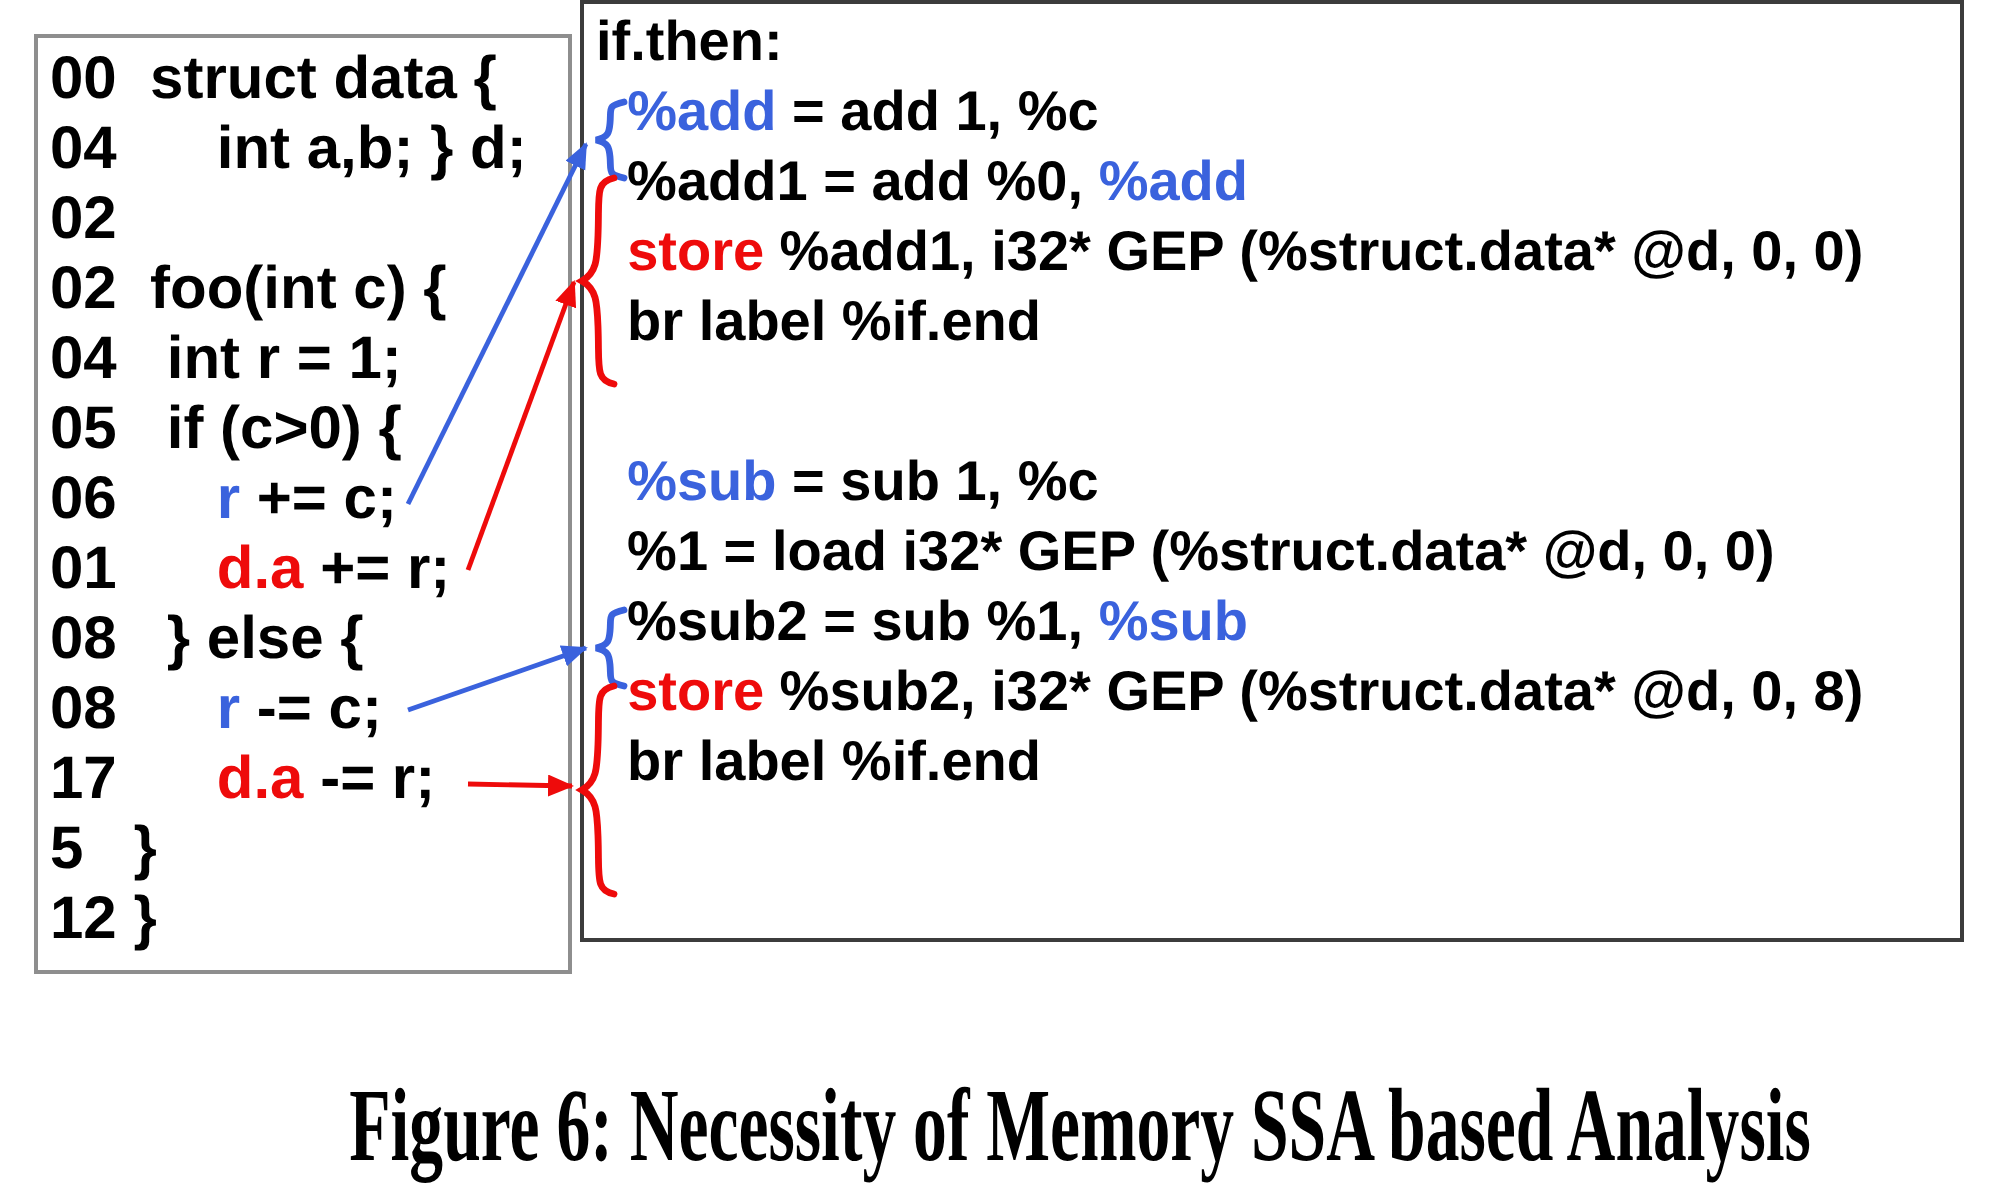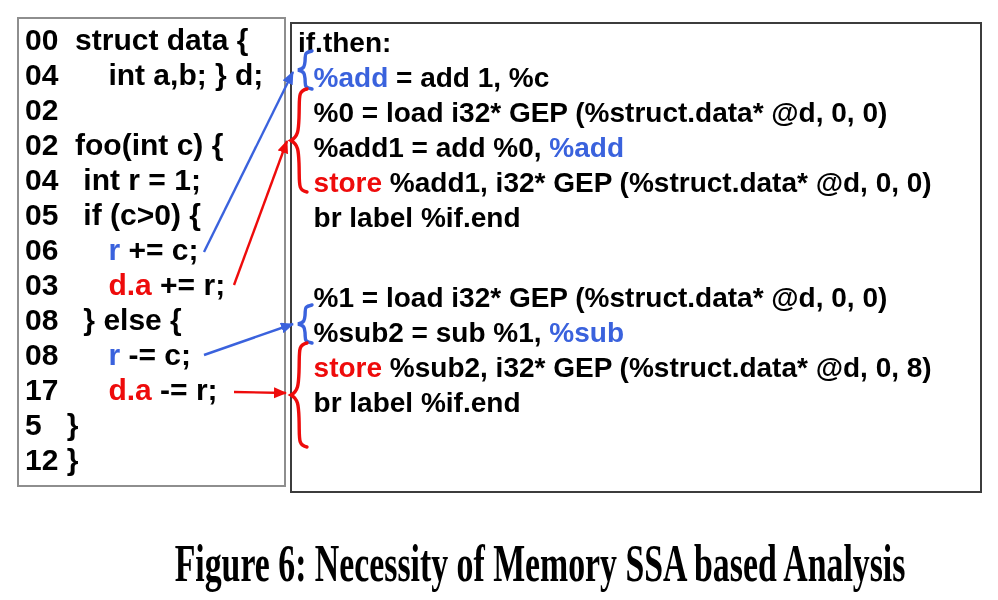--- a/index.html
+++ b/index.html
@@ -6,21 +6,21 @@
   .figure {
     position:relative; width:998px; height:600px; background:#fff; overflow:hidden;
     font-family:"Liberation Sans","DejaVu Sans",sans-serif;
   }
   .panel { position:absolute; box-sizing:border-box; background:#fff; border-style:solid; border-width:2px; }
   #source-panel {
     left:17px; top:17px; width:269px; height:470px;
     padding:3px 0 0 6px; font-size:30px;
   }
   #ir-panel {
-    left:290px; top:22px; width:692px; height:471px;
+    left:290px; top:0; width:692px; height:471px;
     padding:1px 0 0 6px; font-size:28px;
   }
   .code-line { height:35px; line-height:35px; white-space:pre; font-weight:bold; color:#000; }
   #overlay { position:absolute; left:0; top:0; pointer-events:none; }
   .caption {
     position:absolute; left:0; top:536px; width:998px; text-align:center;
     font-family:"Liberation Serif","DejaVu Serif",serif; font-weight:bold;
     font-size:52px; line-height:56px; color:#000; white-space:nowrap;
     transform:scaleX(0.65); transform-origin:50% 0;
   }
@@ -31,36 +31,36 @@
 <div class="figure">
 
   <div class="panel" id="source-panel" style="border-color: rgb(142, 142, 142);">
       <div class="code-line"><span>00  struct data {</span></div>
       <div class="code-line"><span>04      int a,b; } d;</span></div>
       <div class="code-line"><span>02</span></div>
       <div class="code-line"><span>02  foo(int c) {</span></div>
       <div class="code-line"><span>04   int r = 1;</span></div>
       <div class="code-line"><span>05   if (c&gt;0) {</span></div>
       <div class="code-line"><span>06      </span><span style="color: rgb(58, 98, 221);">r</span><span> += c;</span></div>
-      <div class="code-line"><span>03      </span><span style="color: rgb(238, 11, 11);">d.a</span><span> += r;</span></div>
+      <div class="code-line"><span>01      </span><span style="color: rgb(238, 11, 11);">d.a</span><span> += r;</span></div>
       <div class="code-line"><span>08   } else {</span></div>
       <div class="code-line"><span>08      </span><span style="color: rgb(58, 98, 221);">r</span><span> -= c;</span></div>
       <div class="code-line"><span>17      </span><span style="color: rgb(238, 11, 11);">d.a</span><span> -= r;</span></div>
       <div class="code-line"><span>5   }</span></div>
       <div class="code-line"><span>12 }</span></div>
     </div>
 
   <div class="panel" id="ir-panel" style="border-color: rgb(60, 60, 60);">
       <div class="code-line"><span>if.then:</span></div>
       <div class="code-line"><span>  </span><span style="color: rgb(58, 98, 221);">%add</span><span> = add 1, %c</span></div>
-      <div class="code-line"><span>  %0 = load i32* GEP (%struct.data* @d, 0, 0)</span></div>
       <div class="code-line"><span>  %add1 = add %0, </span><span style="color: rgb(58, 98, 221);">%add</span></div>
       <div class="code-line"><span>  </span><span style="color: rgb(238, 11, 11);">store</span><span> %add1, i32* GEP (%struct.data* @d, 0, 0)</span></div>
       <div class="code-line"><span>  br label %if.end</span></div>
       <div class="code-line" style="height: 45px;"></div>
+      <div class="code-line"><span>  </span><span style="color: rgb(58, 98, 221);">%sub</span><span> = sub 1, %c</span></div>
       <div class="code-line"><span>  %1 = load i32* GEP (%struct.data* @d, 0, 0)</span></div>
       <div class="code-line"><span>  %sub2 = sub %1, </span><span style="color: rgb(58, 98, 221);">%sub</span></div>
       <div class="code-line"><span>  </span><span style="color: rgb(238, 11, 11);">store</span><span> %sub2, i32* GEP (%struct.data* @d, 0, 8)</span></div>
       <div class="code-line"><span>  br label %if.end</span></div>
     </div>
 
   <svg id="overlay" width="998" height="600" viewBox="0 0 998 600" xmlns="http://www.w3.org/2000/svg">
     <defs>
       <marker id="head-blue" markerUnits="userSpaceOnUse" markerWidth="14" markerHeight="12" refX="12" refY="5.5" orient="auto">
         <path d="M0,0 L13,5.5 L0,11 Z" fill="#3A62DD"></path>

